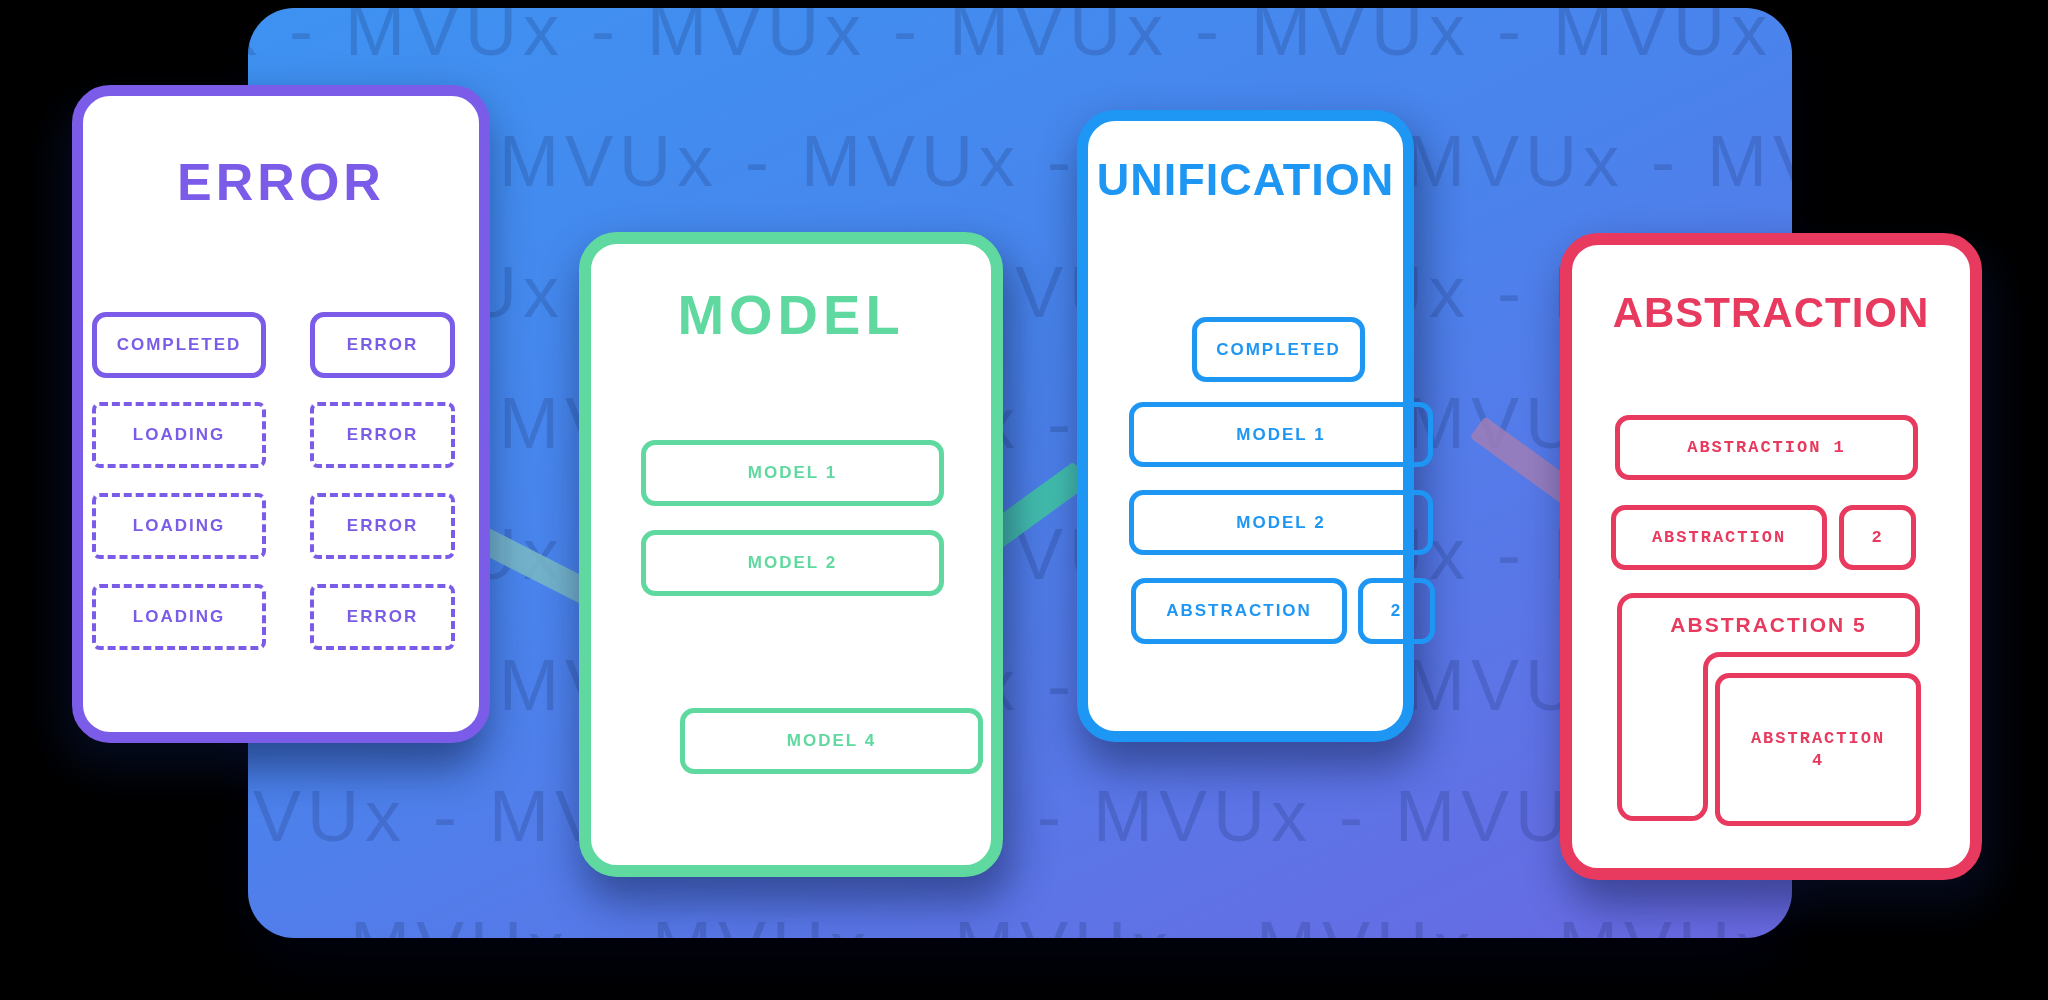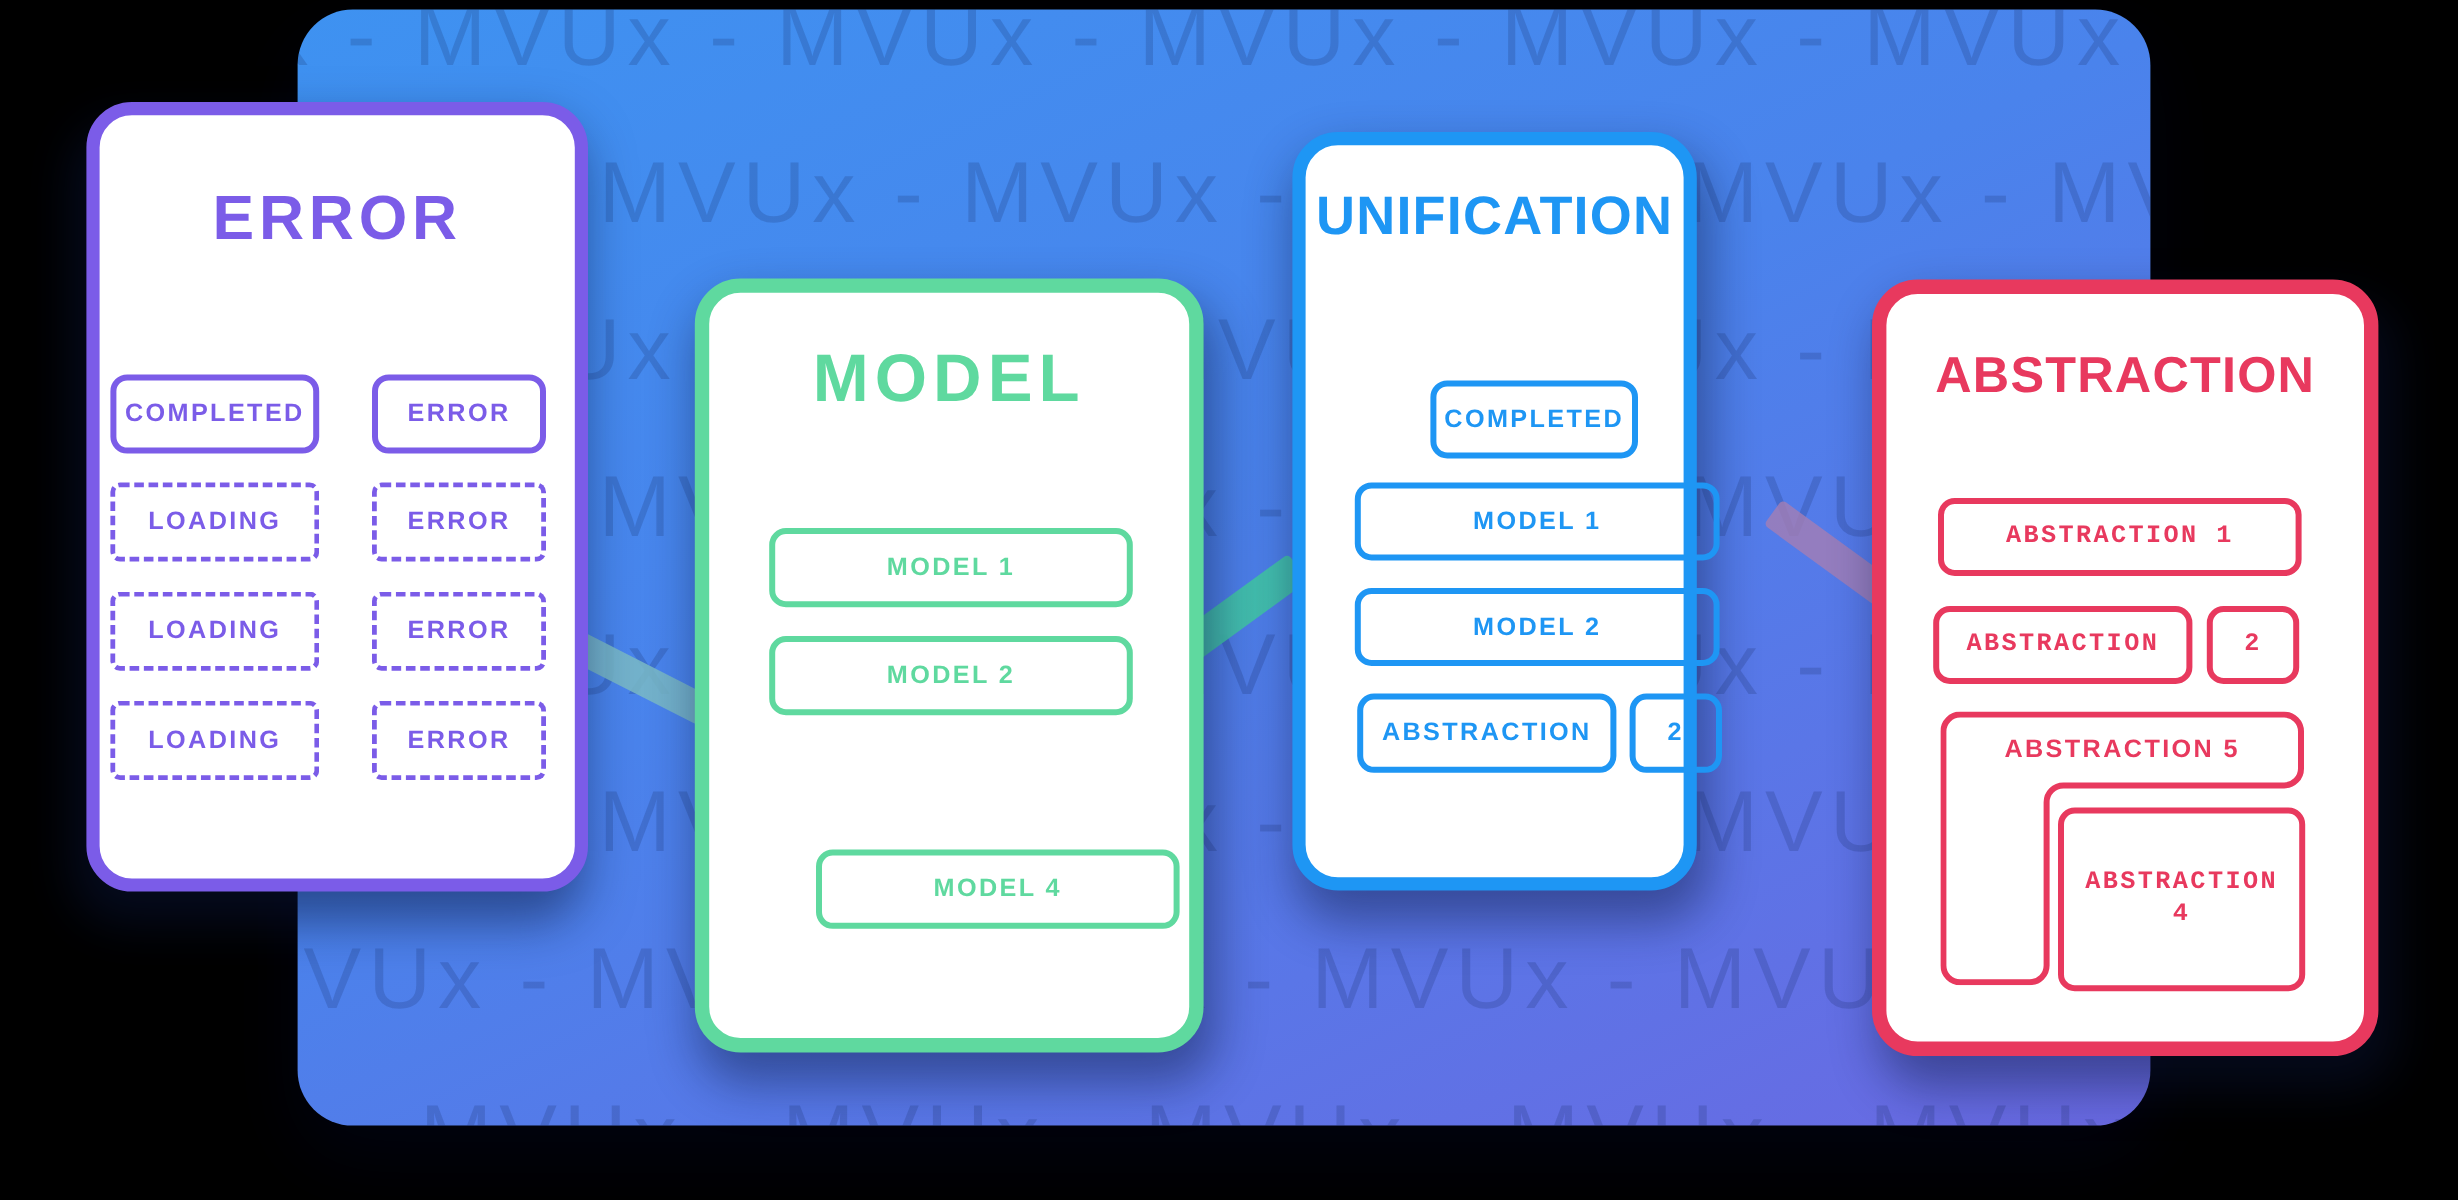--- a/index.html
+++ b/index.html
@@ -26,21 +26,21 @@
     background:rgba(122,186,198,.85);transform:rotate(27deg);}
   .c-model-unification{left:955px;top:500px;width:140px;height:28px;
     background:rgba(66,198,168,.9);transform:rotate(-36deg);}
   .c-unification-abstraction{left:1465px;top:452px;width:130px;height:26px;
     background:rgba(164,126,180,.8);transform:rotate(36deg);}
 
   
   .card{position:absolute;background:#fff;border-radius:38px;z-index:3;box-sizing:border-box;}
   .card .title{position:absolute;left:0;width:100%;text-align:center;font-weight:800;}
   .cbox{position:absolute;display:flex;align-items:center;justify-content:center;
-        box-sizing:border-box;font-weight:800;font-size:21px;letter-spacing:2px;
+        box-sizing:border-box;font-weight:800;font-size:17px;letter-spacing:2px;
         border-radius:14px;text-align:center;}
 
   
   .card-state{left:72px;top:85px;width:418px;height:658px;border:11px solid var(--purple);
     box-shadow:-8px 22px 40px 4px rgba(10,22,60,.5);}
   .card-state .title{top:56px;font-size:52px;letter-spacing:4px;color:var(--purple);}
   .card-state .cbox{border:5px solid var(--purple);color:var(--purple);}
   .card-state .cbox.dashed{border:4px dashed var(--purple);border-radius:8px;}
   .st-c1{left:9px;width:174px;}  .st-c2{left:227px;width:145px;}
   .st-r1{top:216px;height:66px;} .st-r2{top:306px;height:66px;}

